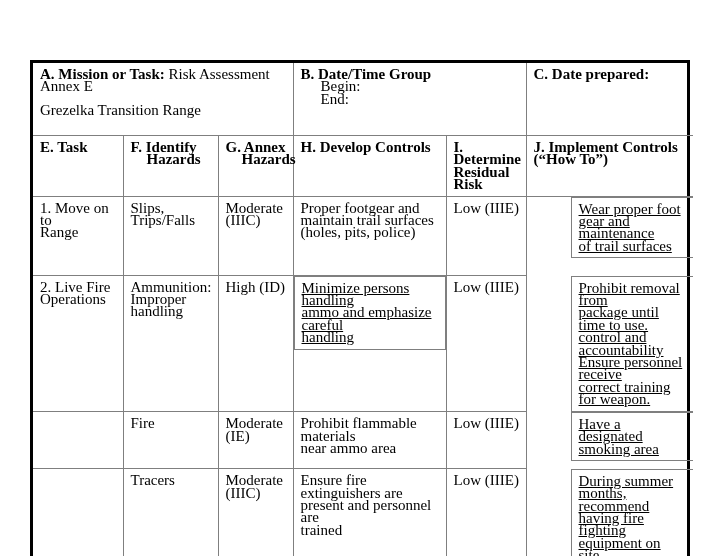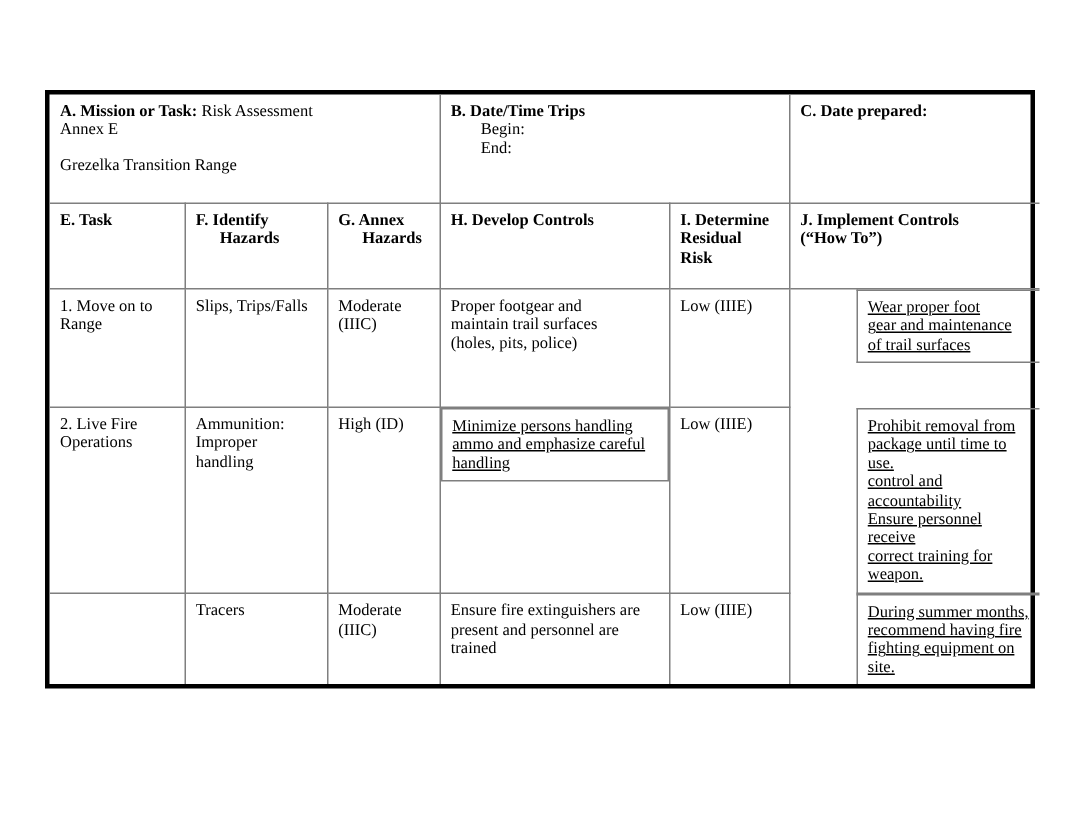--- a/index.html
+++ b/index.html
@@ -27,21 +27,21 @@
   table.rmw {
     width: 100%;
     border-collapse: collapse;
     table-layout: fixed;
   }
 
   table.rmw td {
     border: 1px solid #7f7f7f;
     vertical-align: top;
     padding: 5px 6px 5px 7px;
-    font-size: 11px;
+    font-size: 15px;
     line-height: 12.4px;
     color: #000000;
   }
 
   
   table.rmw tr:first-child td { border-top: none; }
   table.rmw tr:last-child td { border-bottom: none; }
   table.rmw td:first-child { border-left: none; }
   table.rmw td:last-child { border-right: none; margin-left: 44px; }
 
@@ -110,21 +110,21 @@
     <tbody>
         <tr>
       <td colspan="3" style="height:62px;">
         <span class="hdr-label">A.  Mission or Task:</span>
         <span style="font-weight:normal;">Risk Assessment</span><br>
         <span>Annex E</span>
         <span class="gap-line"></span>
         <span>Grezelka Transition Range</span>
       </td>
       <td colspan="2">
-        <span class="hdr-label">B.  Date/Time Trips</span>
+        <span class="hdr-label">B.  Date/Time Group</span>
         <span class="sub-indent">Begin:</span>
         <span class="sub-indent">End:</span>
       </td>
       <td>
         <span class="hdr-label">C.  Date prepared:</span>
       </td>
     </tr>
 
 
     <tr>
@@ -165,20 +165,28 @@
 
     <tr>
       <td class="row-cell rowpad-md">2.  Live Fire<br>Operations</td>
       <td class="row-cell">Ammunition:<br>Improper  handling</td>
       <td class="row-cell">High (ID)</td>
       <td class="row-cell ind">Minimize persons handling<br>ammo and emphasize careful<br>handling</td>
       <td class="row-cell">Low (IIIE)</td>
       <td class="row-cell ind">Prohibit removal from<br>package until time to use.<br>control and accountability<br>Ensure  personnel receive<br>correct training for weapon.</td>
     </tr>
 
+    <tr>
+      <td class="row-cell rowpad-xs"></td>
+      <td class="row-cell">Fire</td>
+      <td class="row-cell">Moderate (IE)</td>
+      <td class="row-cell">Prohibit flammable materials<br>near ammo area</td>
+      <td class="row-cell">Low (IIIE)</td>
+      <td class="row-cell ind">Have a designated smoking area</td>
+    </tr>
 
     <tr>
       <td class="row-cell rowpad-xs"></td>
       <td class="row-cell">Tracers</td>
       <td class="row-cell">Moderate (IIIC)</td>
       <td class="row-cell">Ensure fire extinguishers are<br>present and personnel are<br>trained</td>
       <td class="row-cell">Low (IIIE)</td>
       <td class="row-cell ind">During summer months,<br>recommend having fire<br>fighting equipment on site.</td>
     </tr>
 

